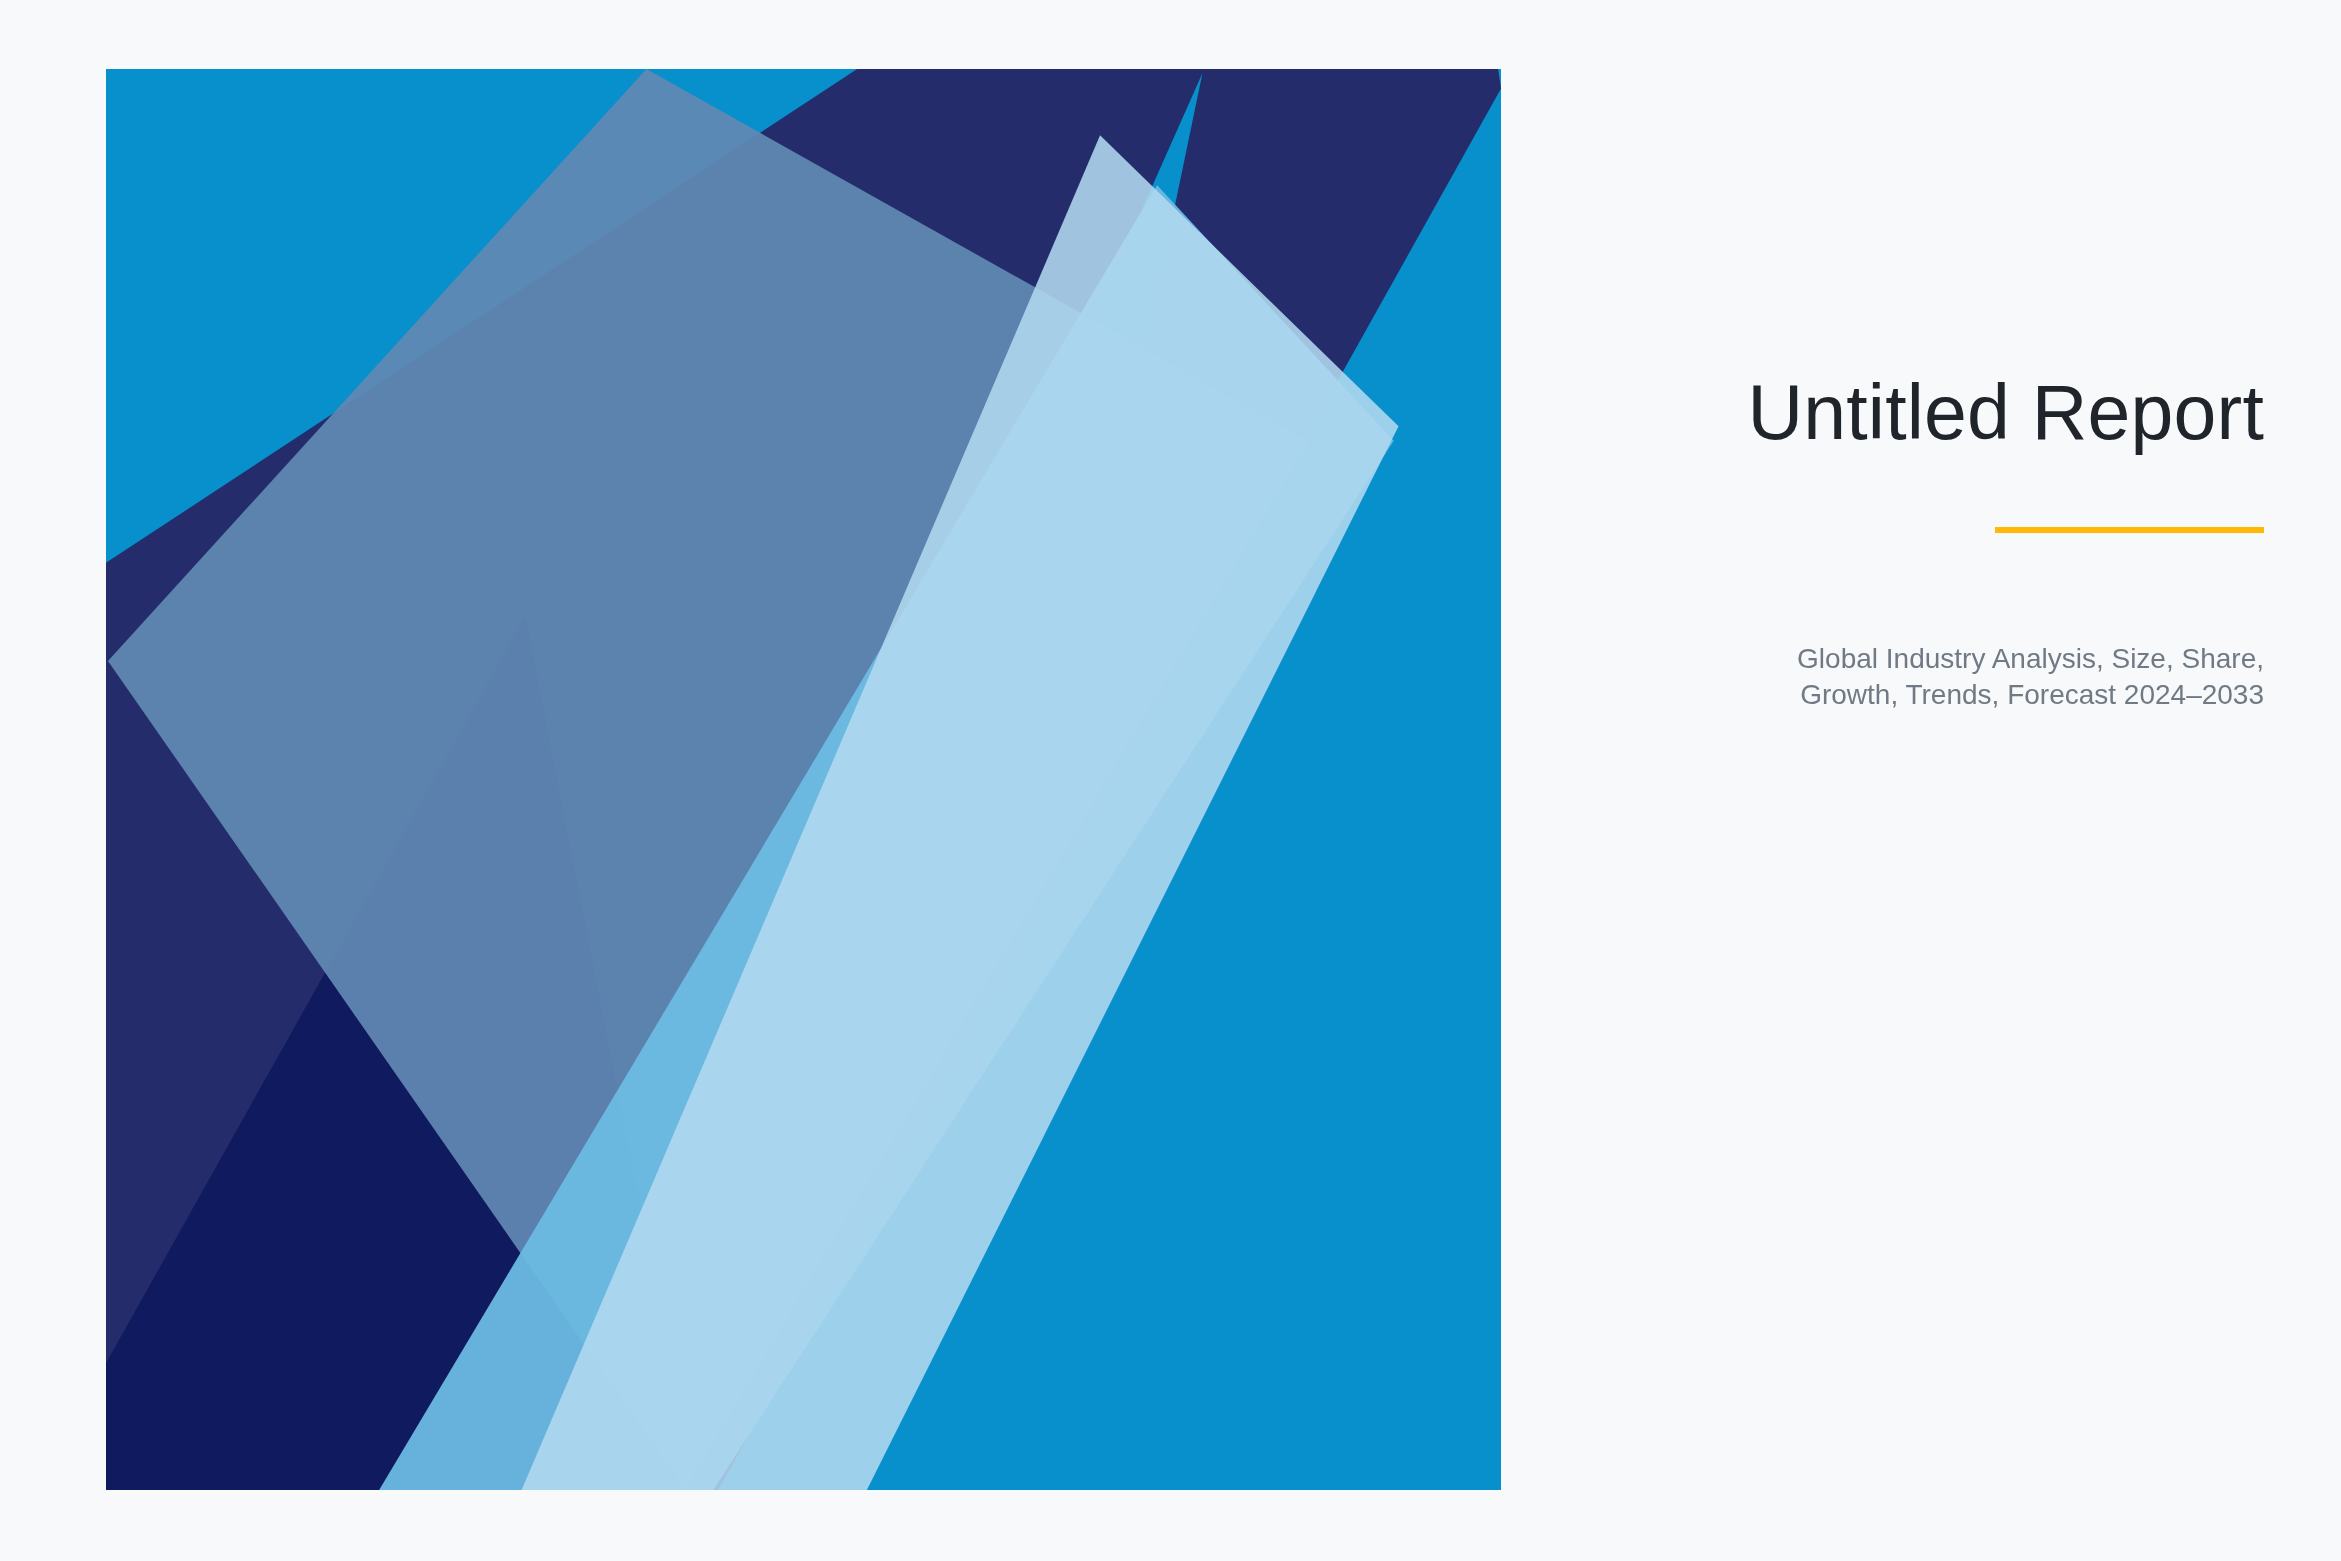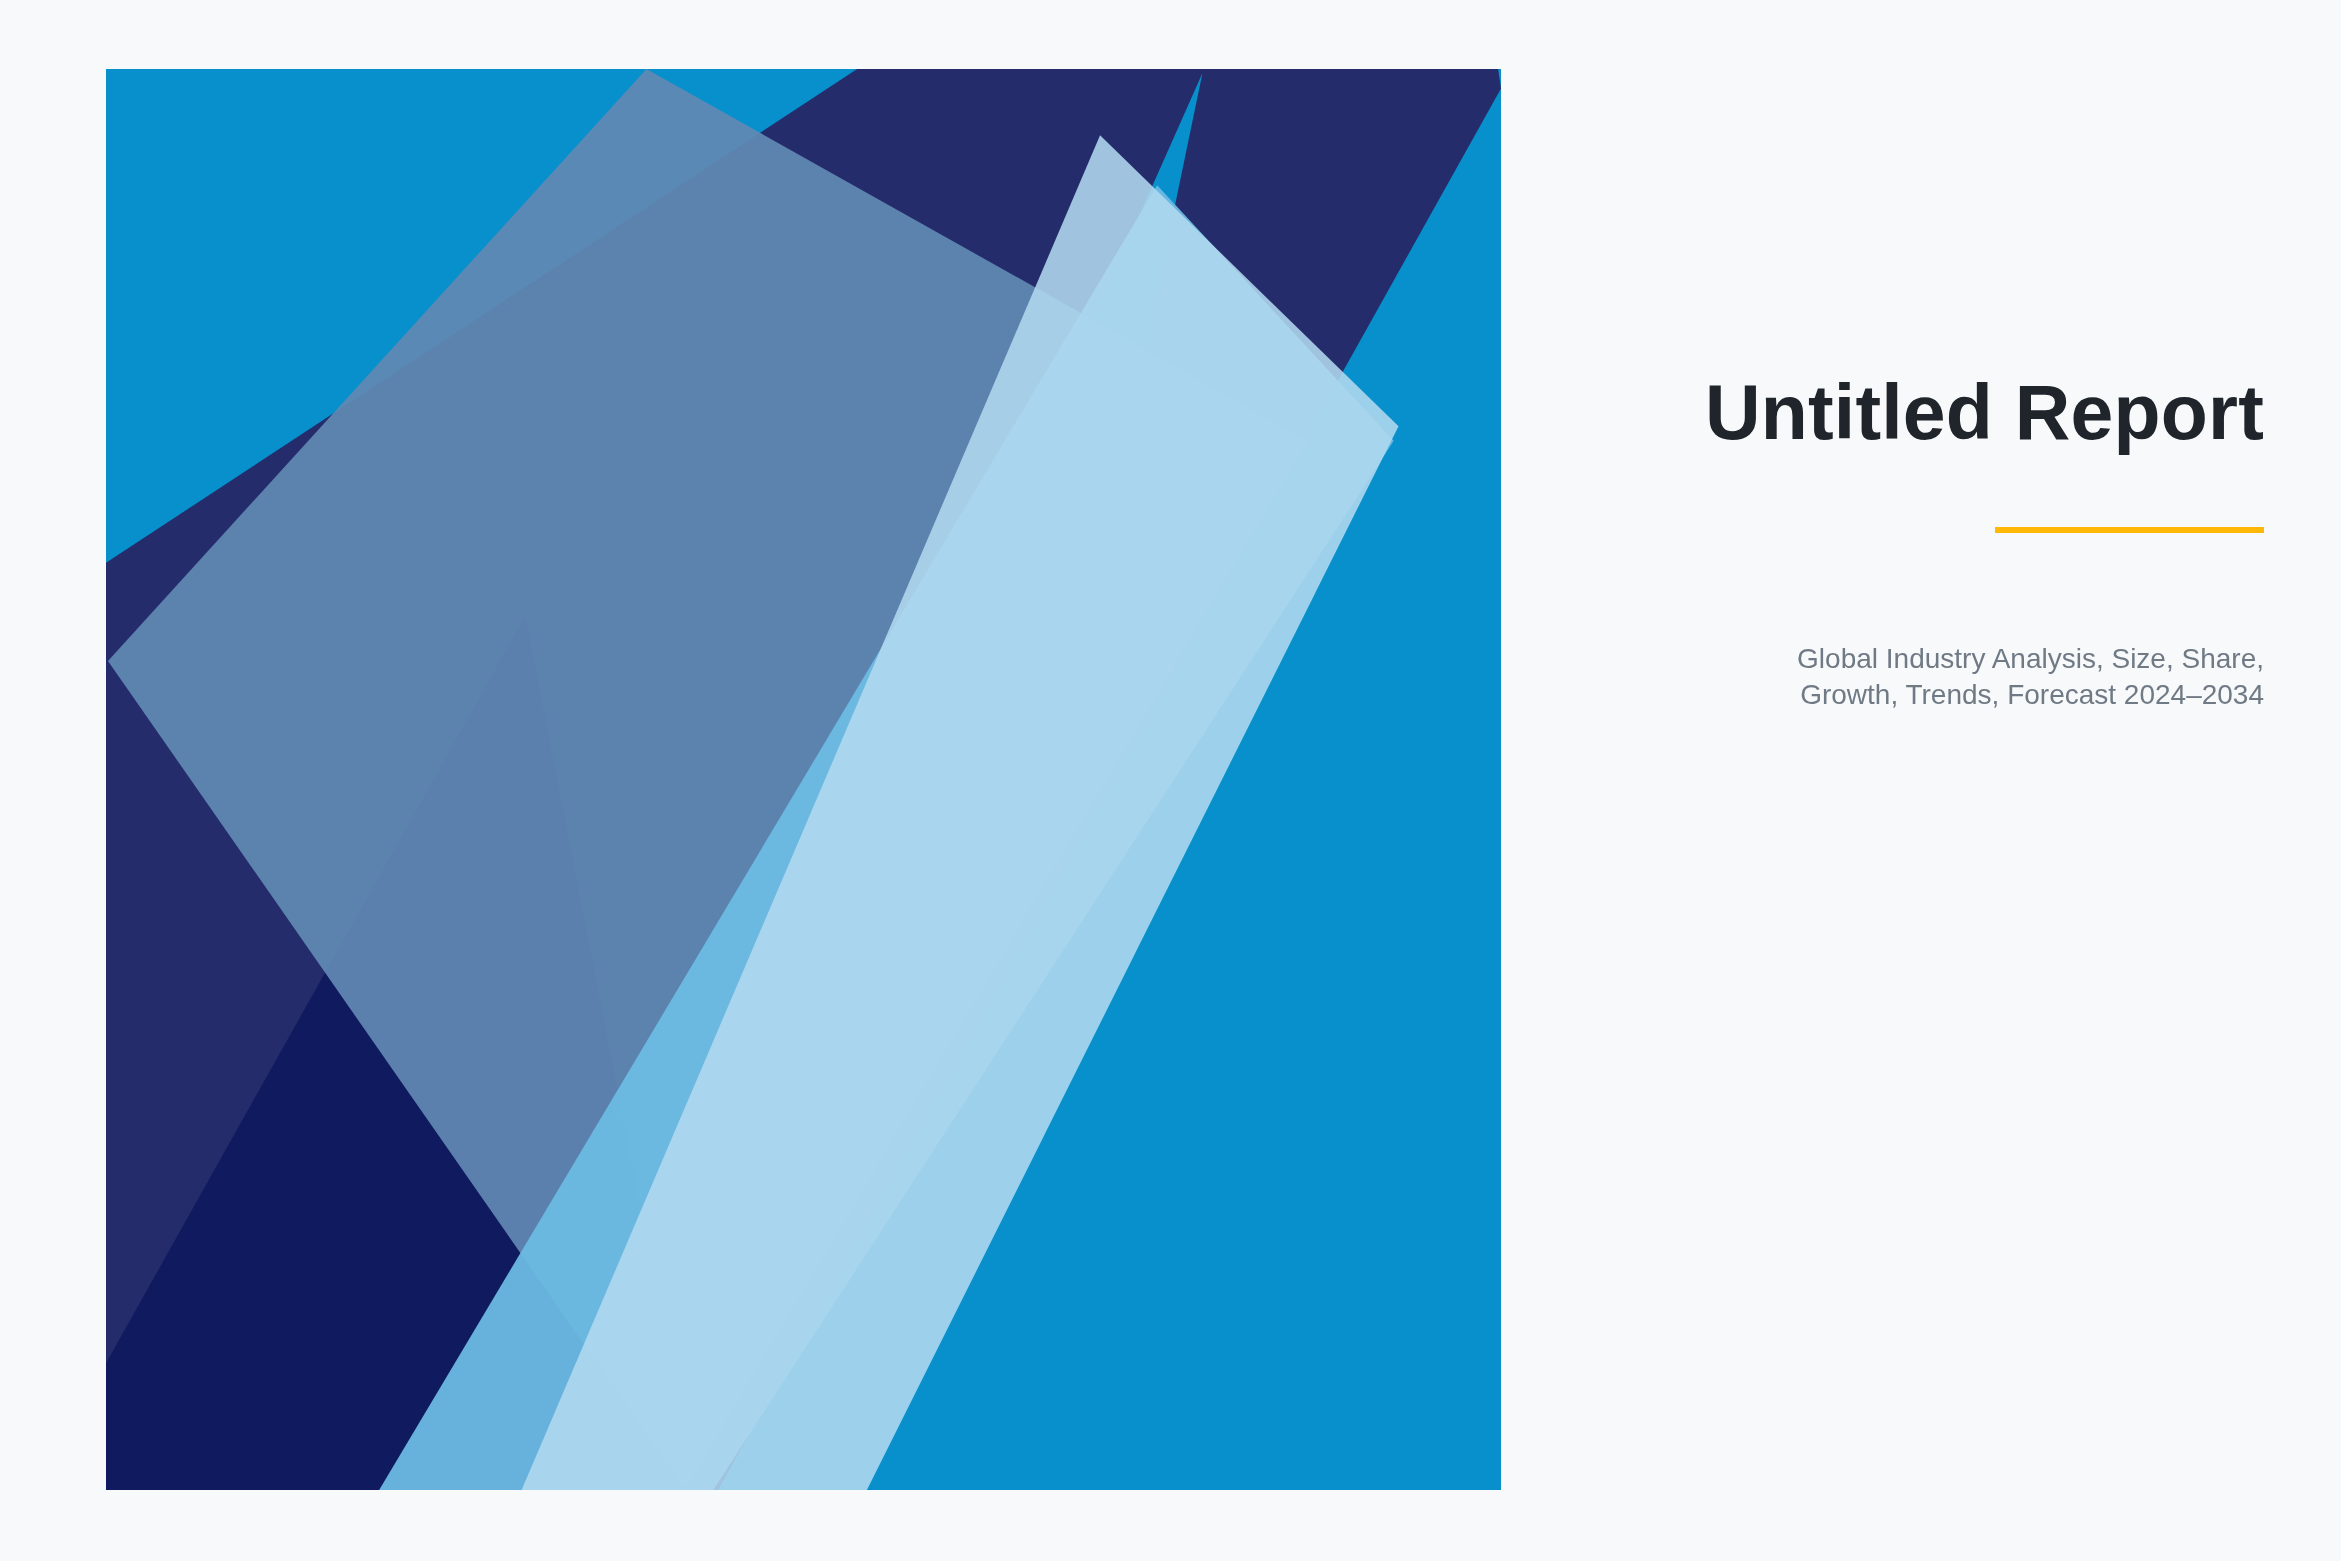--- a/index.html
+++ b/index.html
@@ -39,21 +39,21 @@
   #text-block {
     position: absolute;
     left: 1552px;
     top: 371px;
     width: 712px;
     text-align: right;
   }
 
   #report-title {
     font-size: 77px;
-    font-weight: 700;
+    font-weight: 400;
     line-height: 1.08;
     color: #20252b;
     letter-spacing: 0.2px;
     margin: 0;
     white-space: nowrap;
   }
 
   #title-accent-bar {
     width: 269px;
     height: 5.4px;
@@ -98,18 +98,18 @@
         <polygon points="2038,136 2650,732 1560,2912 852,2912" fill="#b2d8ef" fill-opacity="0.88"></polygon>
       </g>
     </svg>
   </div>
 
   <div id="text-block">
     <h1 id="report-title">Untitled Report</h1>
     <div id="title-accent-bar"></div>
     <p id="report-subtitle">
       <span>Global Industry Analysis, Size, Share,</span><br>
-      <span>Growth, Trends, Forecast 2024–2034</span>
+      <span>Growth, Trends, Forecast 2024–2033</span>
     </p>
   </div>
 
 </div>
 
 
 </body></html>

